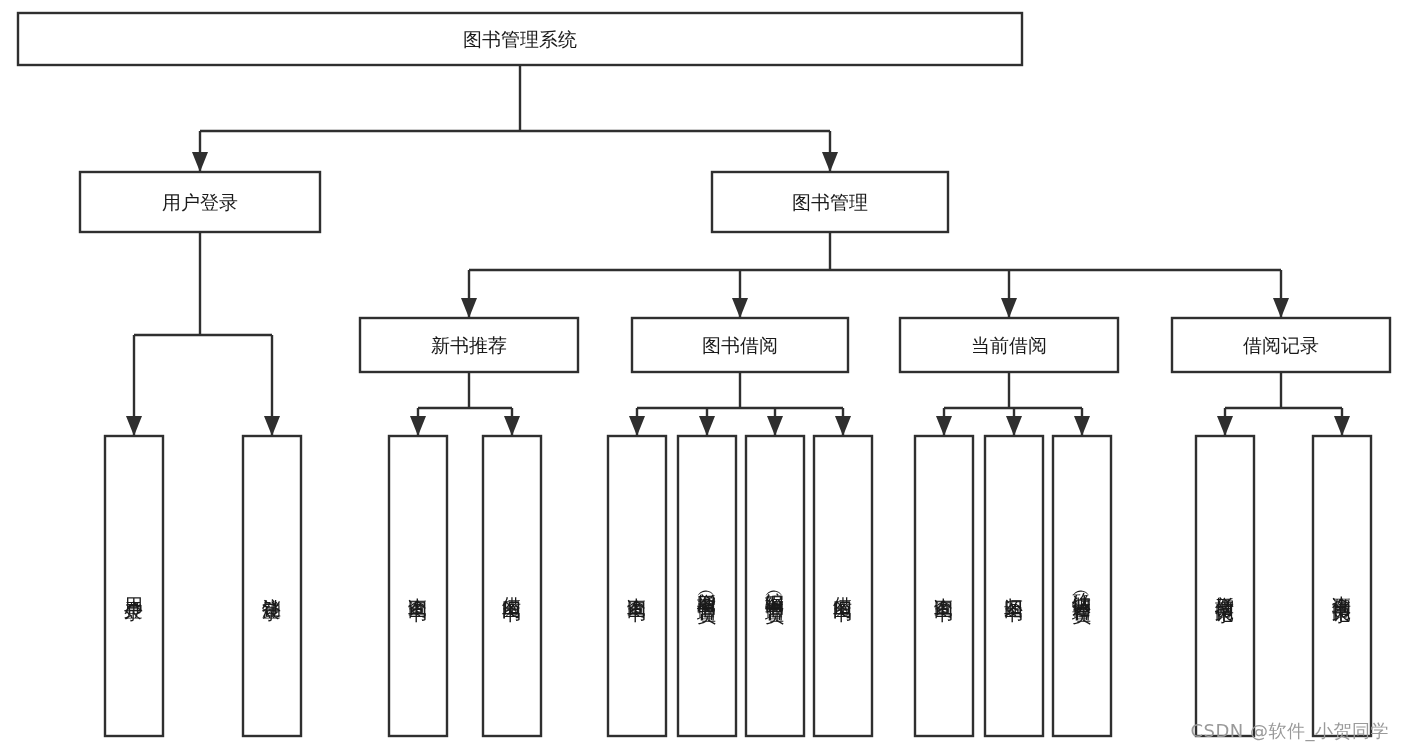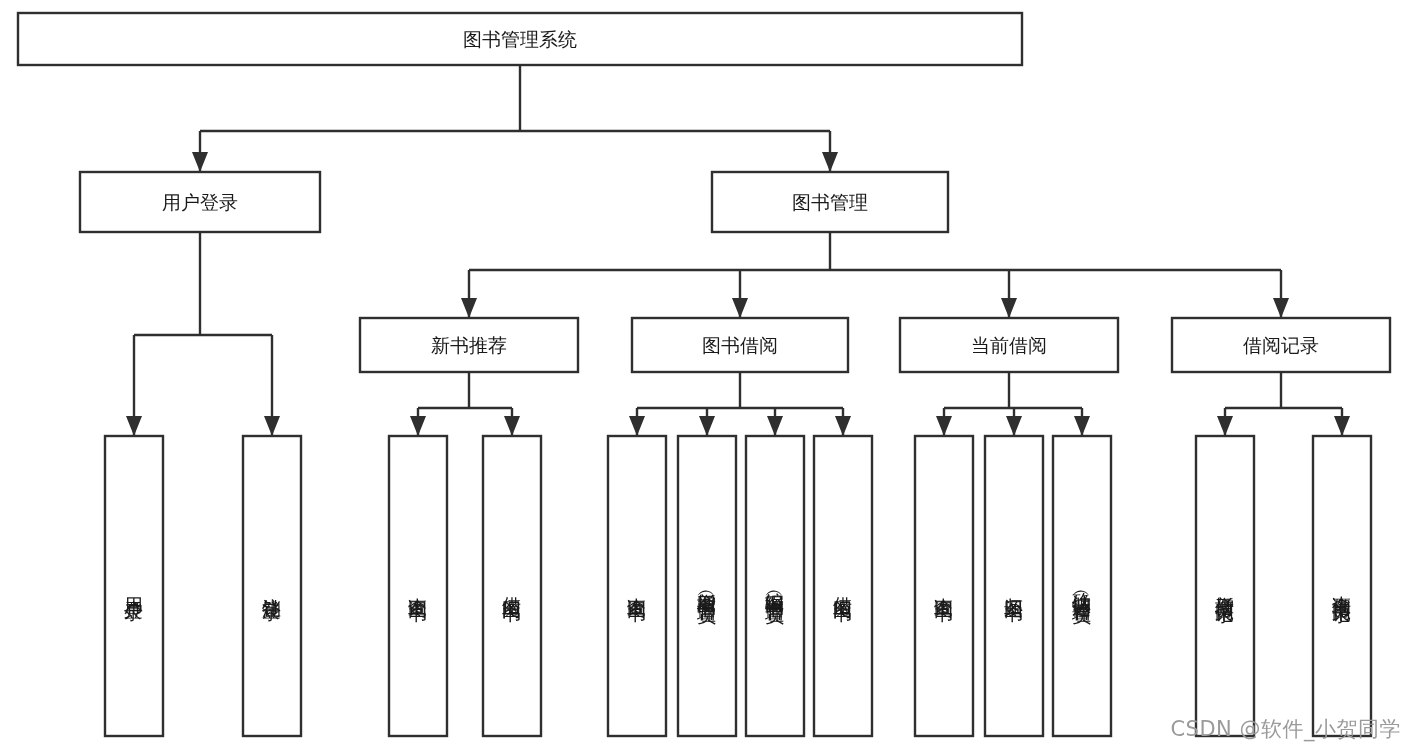--- a/index.html
+++ b/index.html
@@ -59,24 +59,24 @@
     letter-spacing: 2px;
     line-height: 1;
     display: flex;
     align-items: center;
     justify-content: center;
     white-space: nowrap;
     pointer-events: none;
   }
   #watermark {
     position: absolute;
-    right: 4px;
+    right: 16px;
     bottom: 4px;
     font-family: "DejaVu Sans", "Liberation Sans", sans-serif;
-    font-size: 21px;
+    font-size: 18px;
     color: #9a9a9a;
     letter-spacing: 0.5px;
     white-space: nowrap;
   }
 </style>
 </head>
 <body>
 
 <div id="diagram-root">
 

